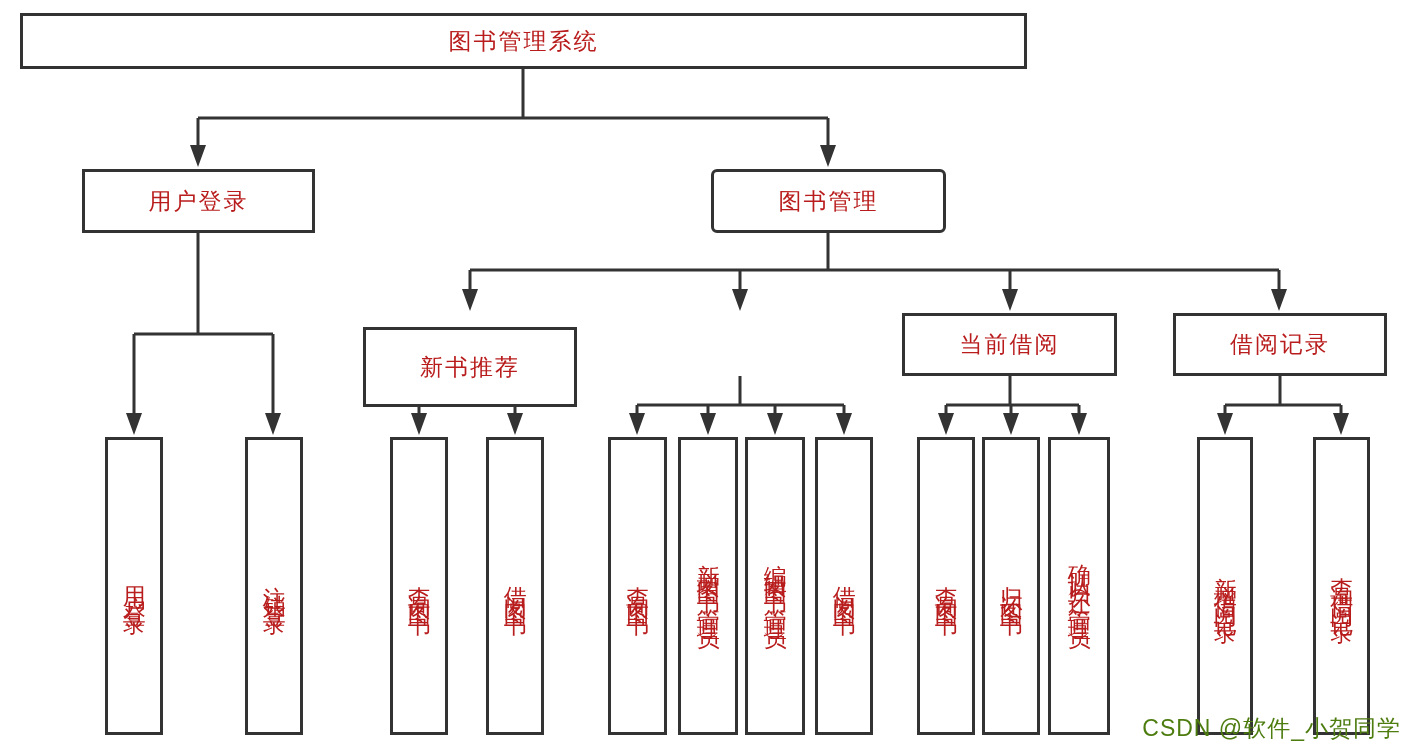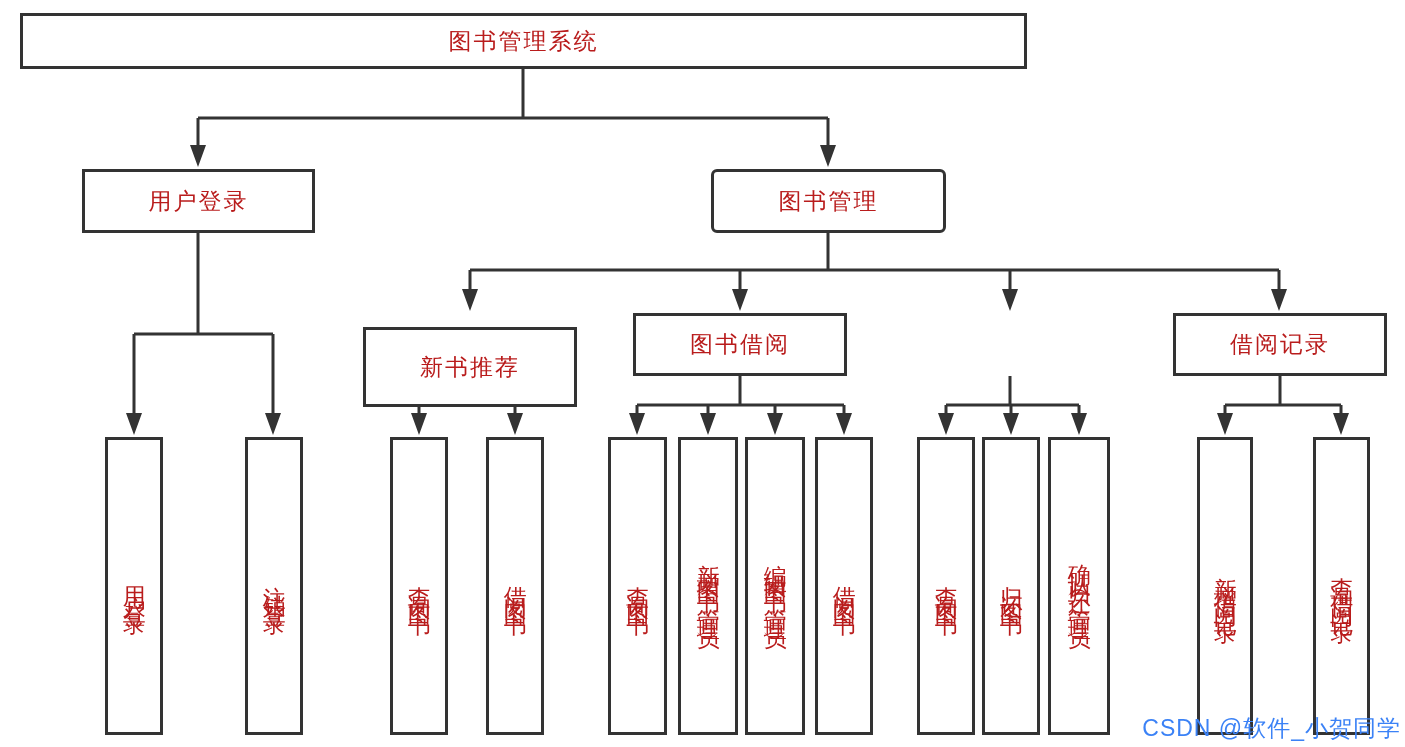--- a/index.html
+++ b/index.html
@@ -39,21 +39,21 @@
     font-size: 23px;
     letter-spacing: 9px;
     line-height: 1.1;
     white-space: nowrap;
   }
   #watermark {
     position: absolute;
     right: 4px;
     bottom: 3px;
     font-size: 23px;
-    color: #3b82f6;
+    color: #4d7c0f;
     letter-spacing: 1px;
     white-space: nowrap;
     z-index: 5;
   }
 </style>
 </head>
 <body>
 
 <div id="canvas">
 
@@ -97,22 +97,22 @@
   <div class="node" style="left:82px; top:169px; width:233px; height:64px;">
     <span class="hlabel">用户登录</span>
   </div>
   <div class="node" style="left:711px; top:169px; width:235px; height:64px;border-radius:6px;">
     <span class="hlabel">图书管理</span>
   </div>
 
   <div class="node" style="left:363px; top:313px; width:214px; height:80px;margin-top:14px;">
     <span class="hlabel">新书推荐</span>
   </div>
-  <div class="node" style="left:633px; top:313px; width:214px; height:63px;">
-    <span class="hlabel">图书借阅</span>
+  <div class="node" style="left:902px; top:313px; width:215px; height:63px;">
+    <span class="hlabel">当前借阅</span>
   </div>
   <div class="node" style="left:1173px; top:313px; width:214px; height:63px;">
     <span class="hlabel">借阅记录</span>
   </div>
 
   <div class="node leaf" style="left:105px; top:437px; width:58px; height:298px;">
     <span>用户登录</span>
   </div>
   <div class="node leaf" style="left:245px; top:437px; width:58px; height:298px;">
     <span>注销登录</span>

